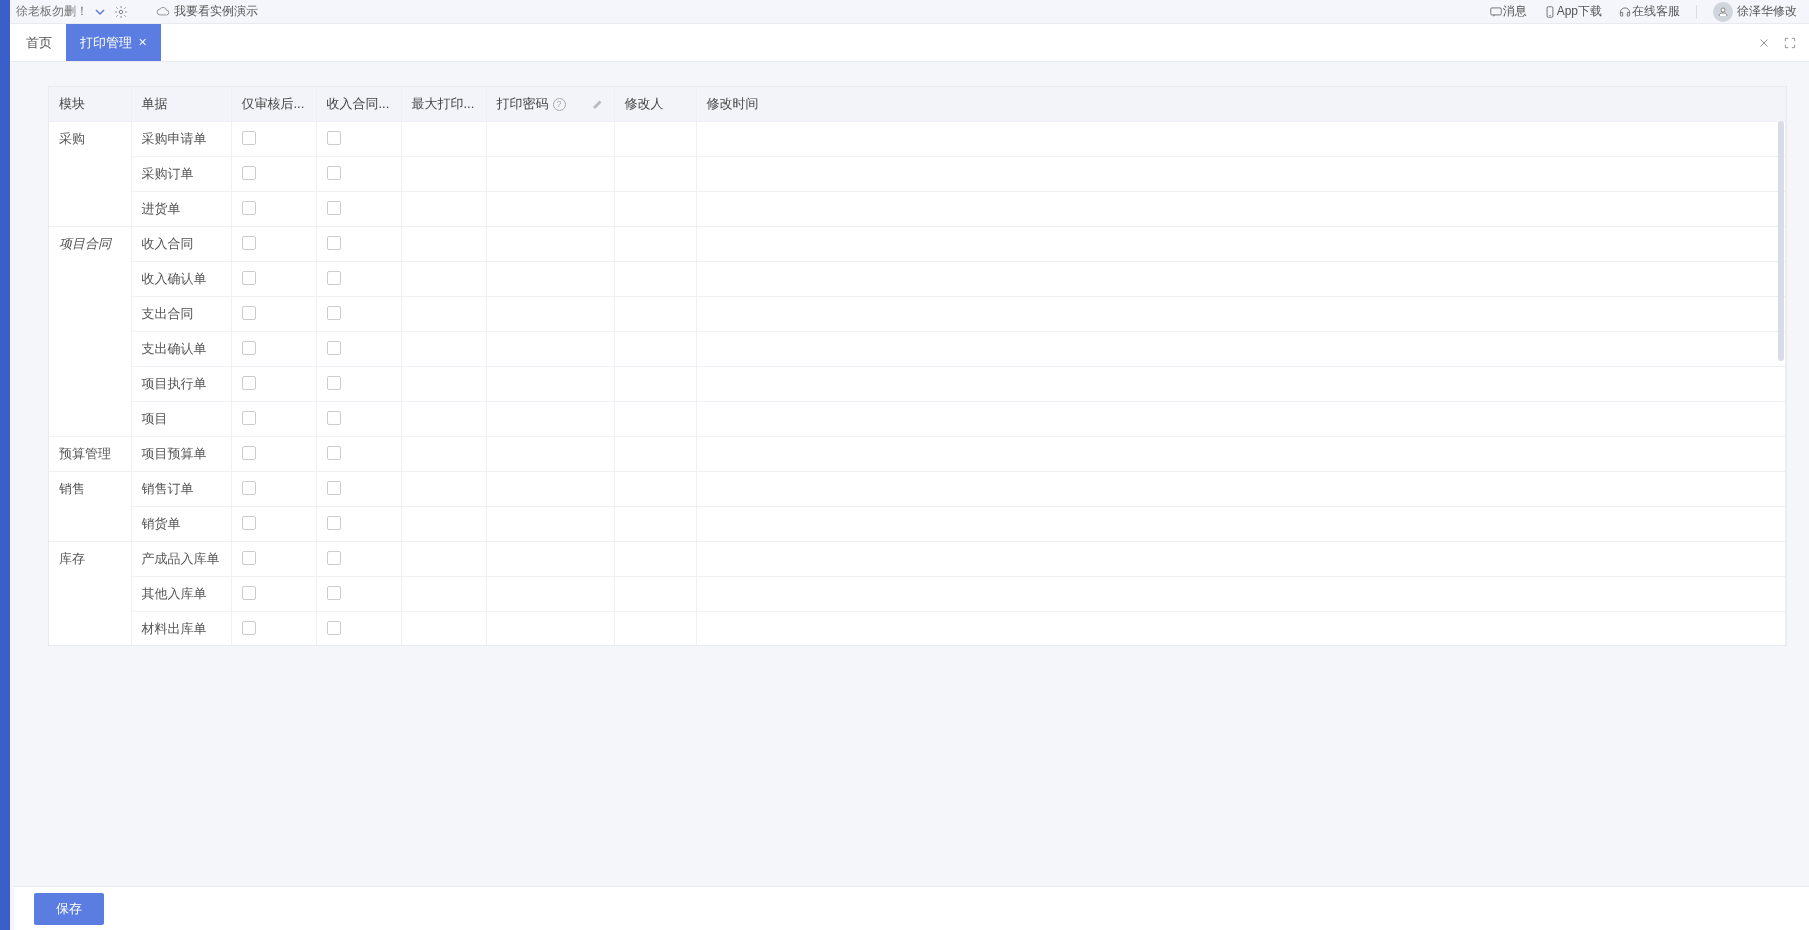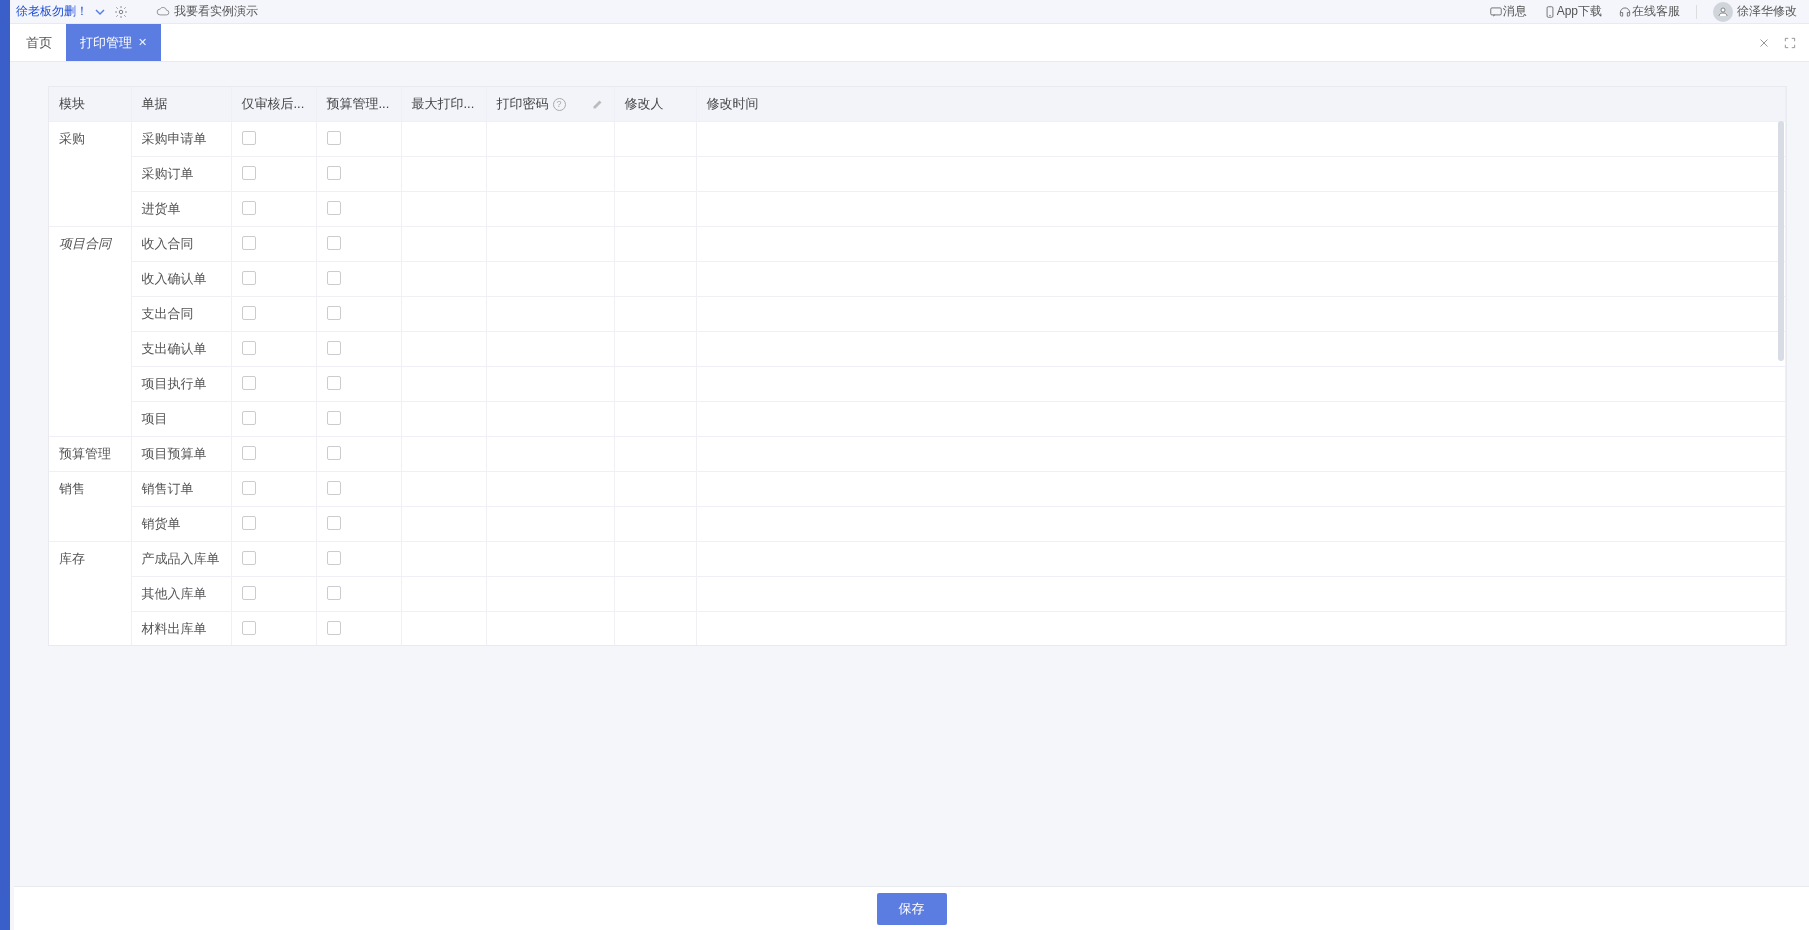--- a/index.html
+++ b/index.html
@@ -19,21 +19,21 @@
 }
 
 
 .topbar {
   height: 24px; display: flex; align-items: center;
   padding: 0 12px 0 16px; background: #f5f6fb;
   border-bottom: 1px solid #e8eaf0;
 }
 .topbar-left { display: flex; align-items: center; gap: 8px; }
 .account-select { display: flex; align-items: center; gap: 6px; cursor: pointer; }
-.account-select .label { font-size: 12px; color: #1d4ed8; }
+.account-select .label { font-size: 12px; color: #737373; }
 .chev-down { width: 12px; height: 12px; fill: #5b7ce0; }
 .gear-icon { width: 14px; height: 14px; stroke: #666; fill: none; stroke-width: 1.4; cursor: pointer; }
 .demo-link { display: flex; align-items: center; gap: 4px; margin-left: 20px; cursor: pointer; font-size: 12px; color: #555; }
 .demo-link svg { width: 14px; height: 14px; stroke: #888; fill: none; stroke-width: 1.5; }
 .topbar-right { margin-left: auto; display: flex; align-items: center; gap: 16px; font-size: 12px; color: #555; }
 .topbar-item { display: flex; align-items: center; cursor: pointer; }
 .topbar-item svg { width: 14px; height: 14px; stroke: #666; fill: none; stroke-width: 1.5; }
 .divider-v { width: 1px; height: 14px; background: #ddd; }
 .avatar { width: 20px; height: 20px; border-radius: 50%; background: #d0d4db; margin-right: 4px; display:flex;align-items:center;justify-content:center;}
 .avatar svg { width:12px;height:12px;fill:#fff;}
@@ -78,21 +78,21 @@
 .col-pwd { width: 128px; }
 .col-modifier { width: 82px; }
 .col-time { width: auto; }
 .chk { width: 14px; height: 14px; border: 1px solid #ccc; border-radius: 2px; background: #fff; cursor: pointer; appearance: none; }
 .scroll-track { position: absolute; right: 2px; top: 34px; width: 6px; height: 240px; background: #d8dce4; border-radius: 3px; }
 
 
 .footer {
   position: absolute; left: 14px; right: 0; bottom: 0; height: 44px;
   background: #fff; border-top: 1px solid #e8eaf0;
-  display: flex; align-items: center; justify-content: center; padding: 0 20px;
+  display: flex; align-items: center; justify-content: flex-start; padding: 0 20px;
 }
 .btn-primary {
   background: #5b7ce0; color: #fff; border: none; padding: 7px 22px;
   font-size: 13px; border-radius: 2px; cursor: pointer;
 }
 </style>
 </head>
 <body>
 
 <div class="left-strip"></div>
@@ -181,21 +181,21 @@
           <col class="col-max">
             <col class="col-pwd">
             <col class="col-modifier">
             <col class="col-time">
         </colgroup>
         <thead>
           <tr>
             <th><span>模块</span></th>
             <th><span>单据</span></th>
             <th><span>仅审核后...</span></th>
-            <th><span>预算管理...</span></th>
+            <th><span>收入合同...</span></th>
             <th><span>最大打印...</span></th>
             <th>
               <div class="th-inner">
                 <span>打印密码</span>
                 <span class="help-icon">?</span>
                 <svg class="edit-icon" viewBox="0 0 24 24">
                     <path d="M3 17v4h4L19 9l-4-4L3 17z"></path>
                   </svg>
               </div>
             </th>

